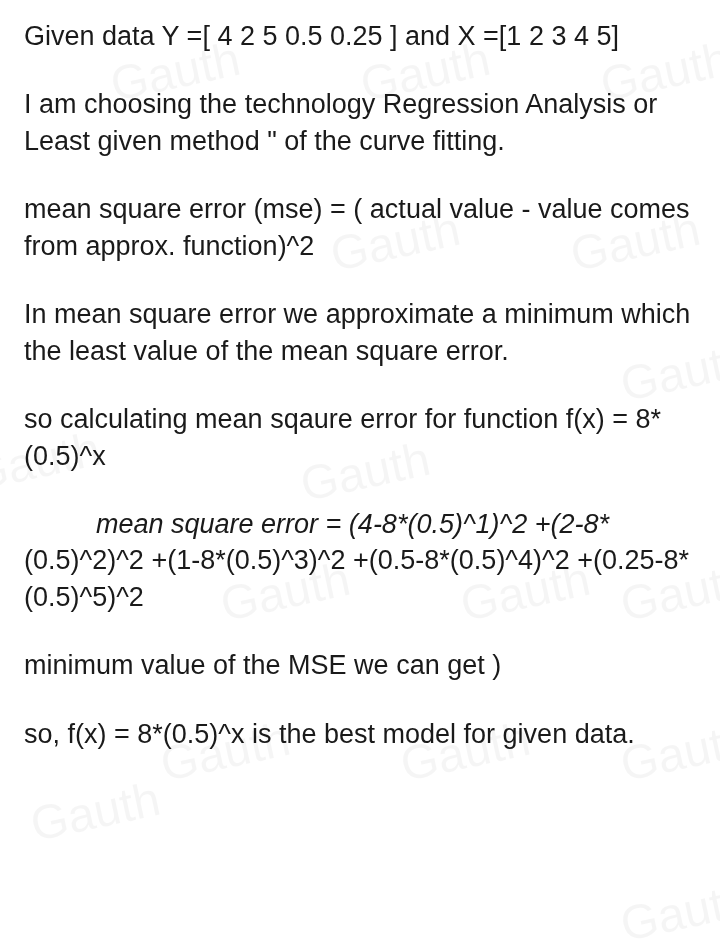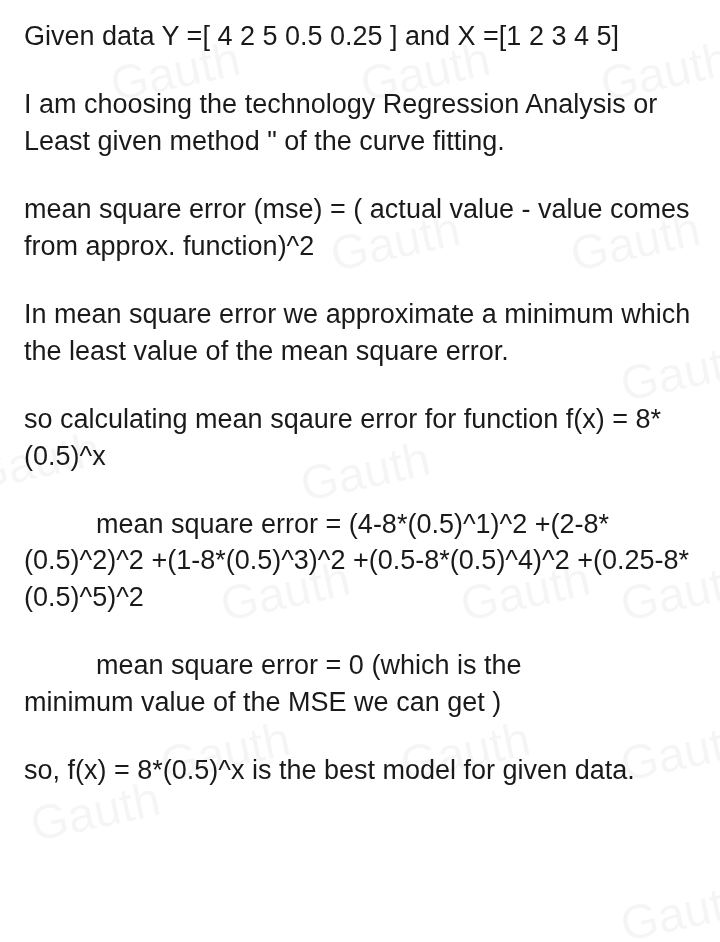--- a/index.html
+++ b/index.html
@@ -20,20 +20,21 @@
       overflow: hidden;
     }
     .para {
       margin-bottom: 32px;
     }
     .para.last {
       margin-bottom: 0;
     }
     .indent {
       text-indent: 72px;
+      font-style: italic;
     }
     .watermark {
       position: absolute;
       color: rgba(0,0,0,0.04);
       font-size: 48px;
       font-weight: 500;
       pointer-events: none;
       transform: rotate(-12deg);
       user-select: none;
     }
@@ -77,19 +78,18 @@
 <div class="para">
   <span>so calculating mean sqaure error for function f(x)  = 8*(0.5)^x</span>
 </div>
 
 <div class="para">
   <div class="indent">mean square error = (4-8*(0.5)^1)^2 +(2-8*</div>
   <div>(0.5)^2)^2 +(1-8*(0.5)^3)^2 +(0.5-8*(0.5)^4)^2 +(0.25-8*(0.5)^5)^2</div>
 </div>
 
 <div class="para">
-  <div class="indent">mean square error = 0   (which is the</div>
   <div>minimum value of the MSE we can get )</div>
 </div>
 
 <div class="para last">
   <span>so, f(x)  = 8*(0.5)^x is the best model for given data.</span>
 </div>
 
 </body></html>

